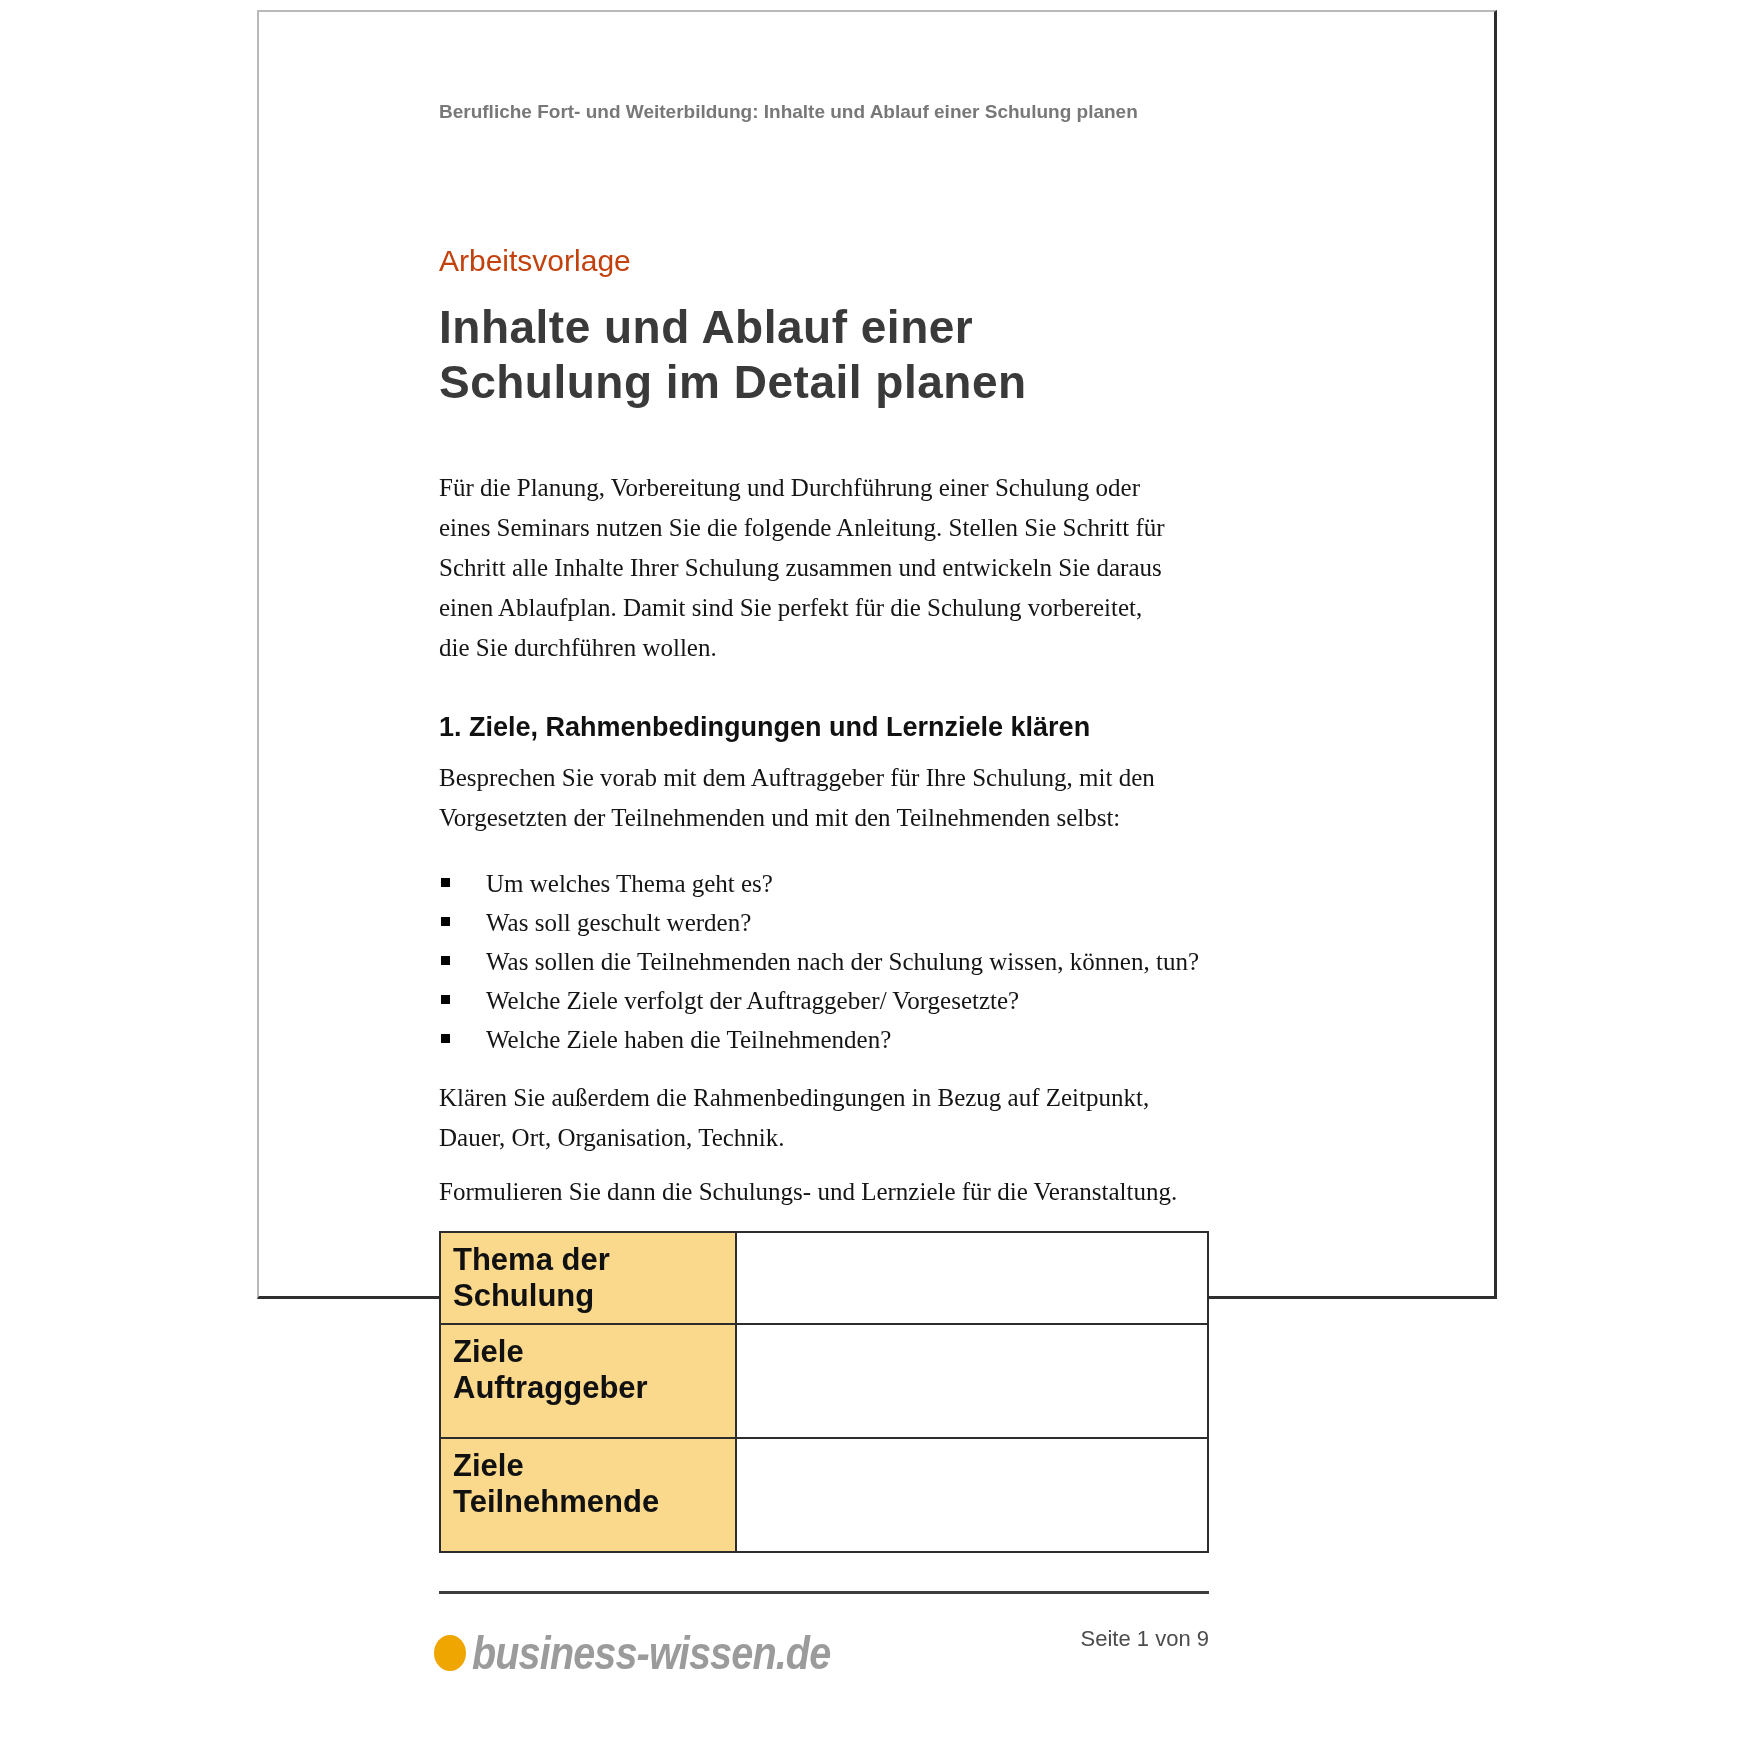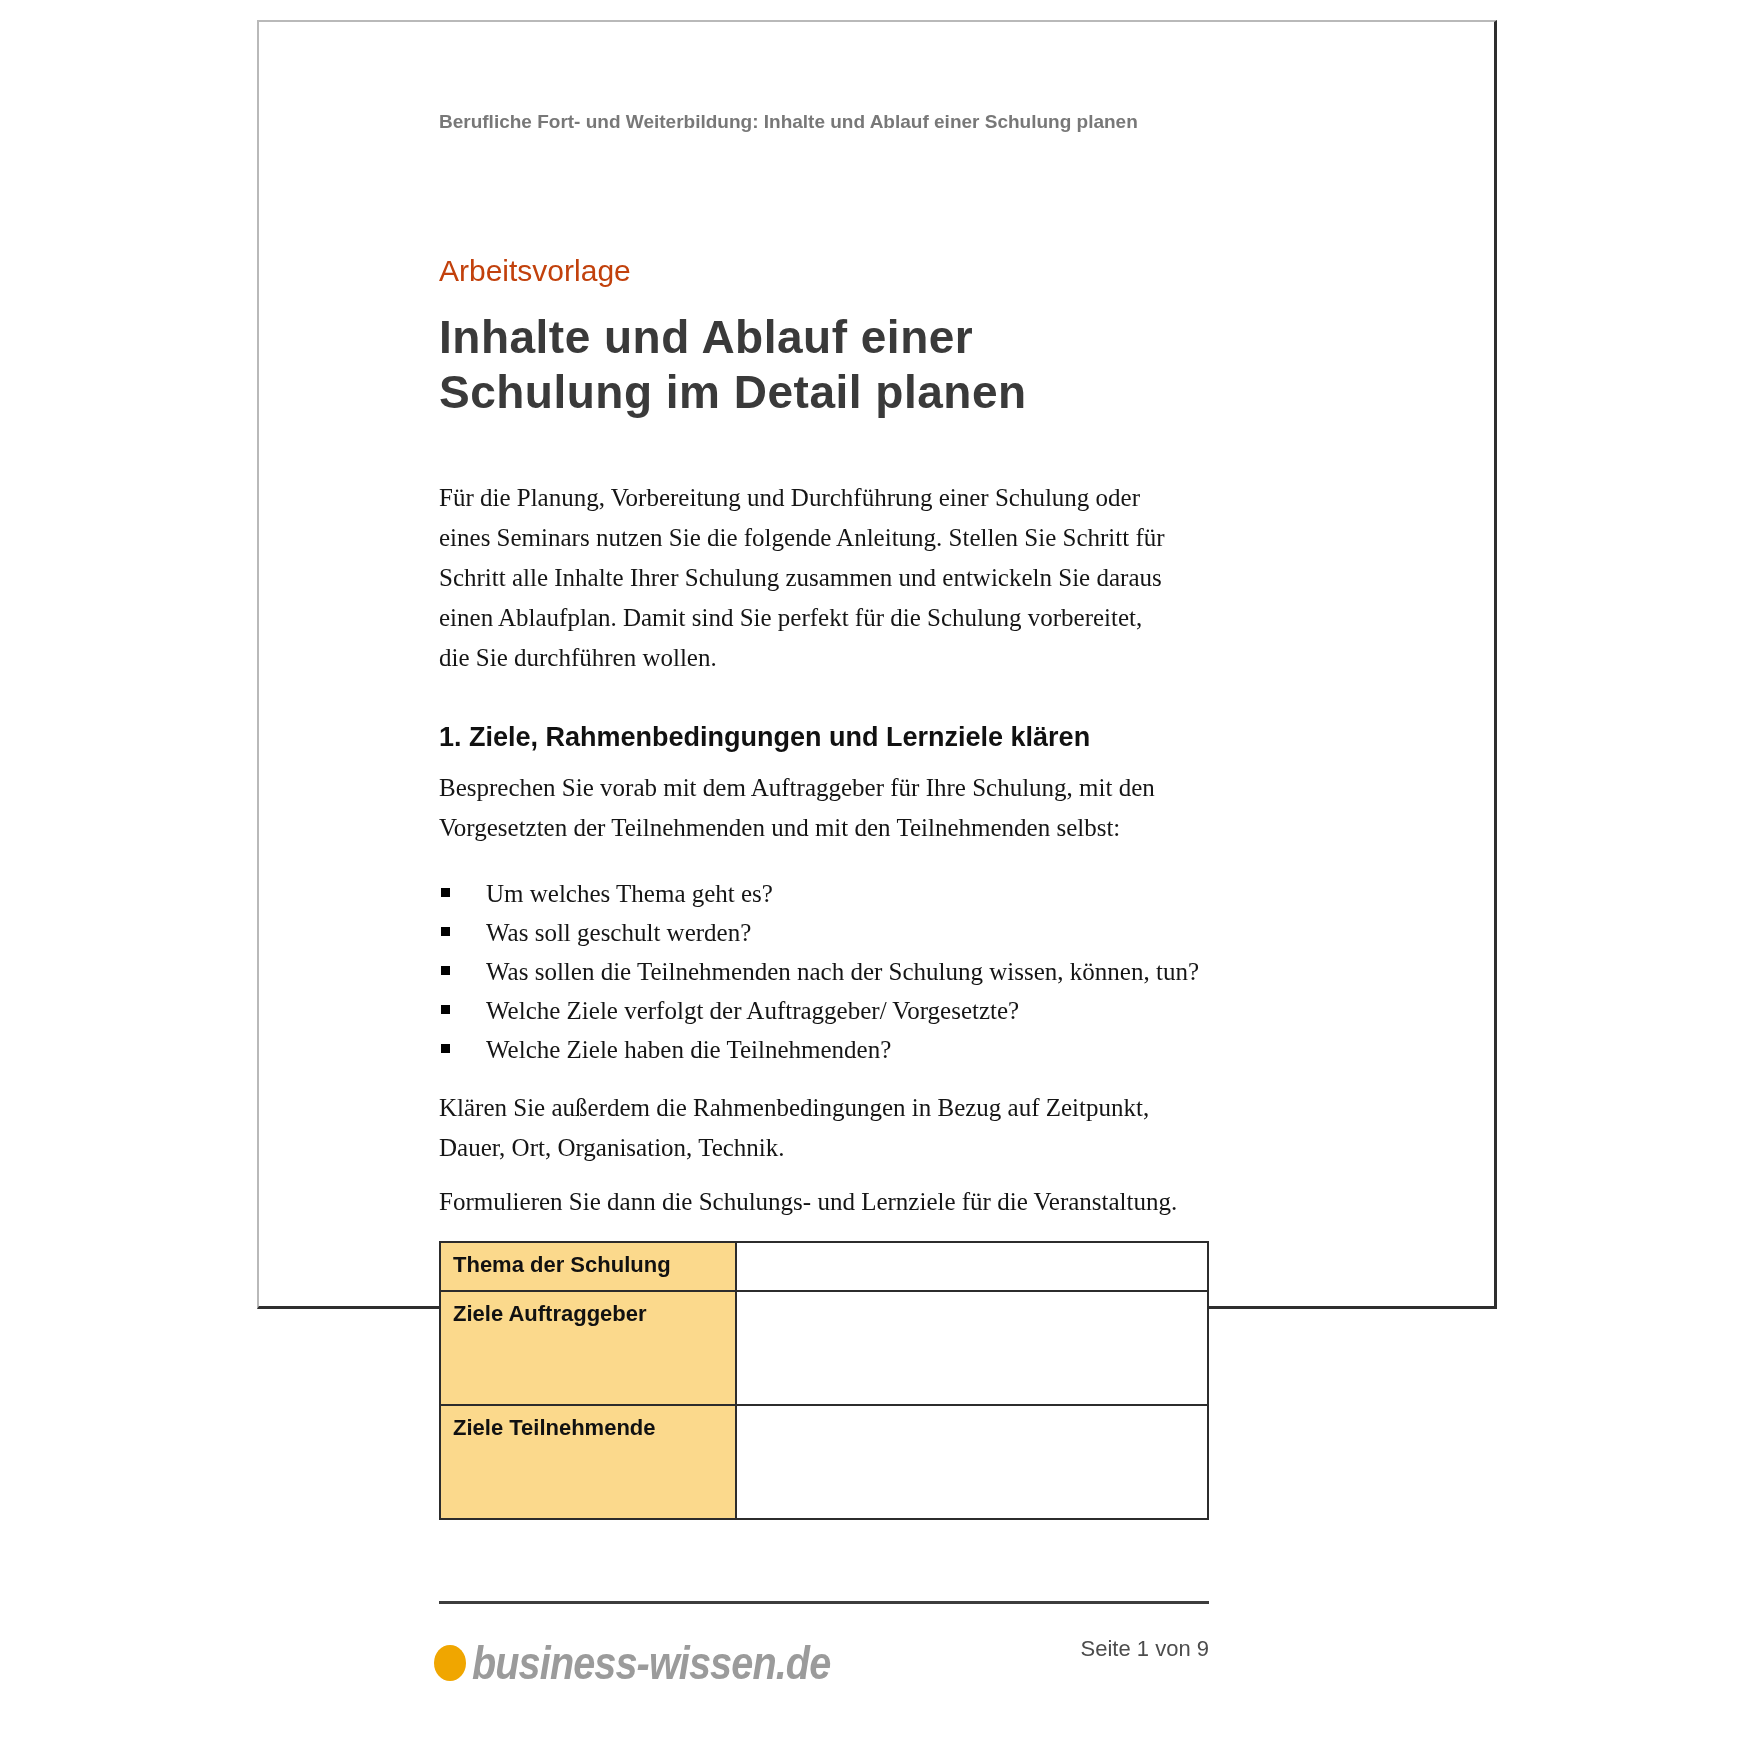--- a/index.html
+++ b/index.html
@@ -8,21 +8,21 @@
     width: 1754px; height: 1754px;
     background: #ffffff;
     font-family: "Liberation Sans", "DejaVu Sans", sans-serif;
     overflow: hidden;
   }
   .canvas { position: relative; width: 1754px; height: 1754px; background: #ffffff; }
 
   
   .page {
     position: absolute;
-    left: 257px; top: 20px;
+    left: 257px; top: 10px;
     width: 1240px; height: 1289px;
     background: #ffffff;
     border-top: 2px solid #b9b9b9;
     border-left: 2px solid #b9b9b9;
     border-right: 3px solid #2e2e2e;
     border-bottom: 3px solid #2e2e2e;
   }
   .abs { position: absolute; }
 
   
@@ -79,21 +79,21 @@
     border-collapse: collapse; table-layout: fixed;
   }
   .plan-table td {
     border: 2px solid #2c2c2c;
     vertical-align: top;
     padding: 9px 12px;
   }
   .plan-table td.lbl {
     width: 296px;
     background: #fbd98c;
-    font-size: 22px; font-weight: bold; color: #111111;
+    font-size: 31px; font-weight: bold; color: #111111;
   }
   .plan-table td.val { background: #ffffff; }
   .row-thema td { height: 49px; }
   .row-auftrag td { height: 114px; }
   .row-teilnehmer td { height: 114px; }
 
   
   .footer-rule {
     left: 180px; top: 1579px; width: 770px; height: 3px;
     background: #3d3d3d;

